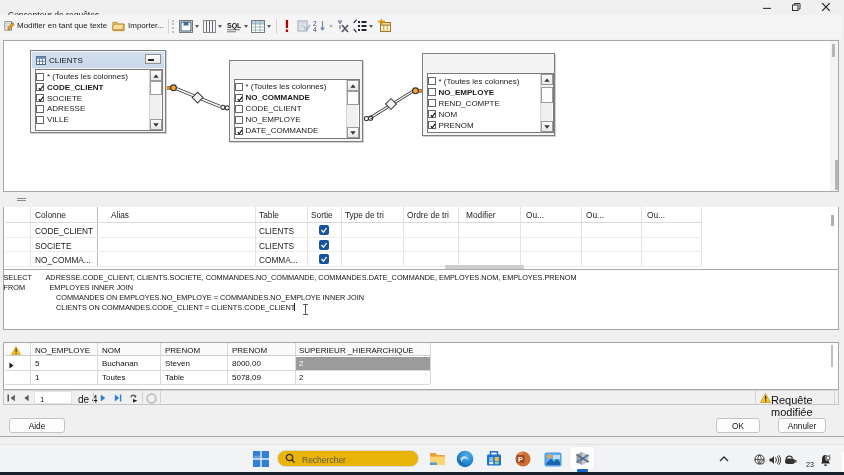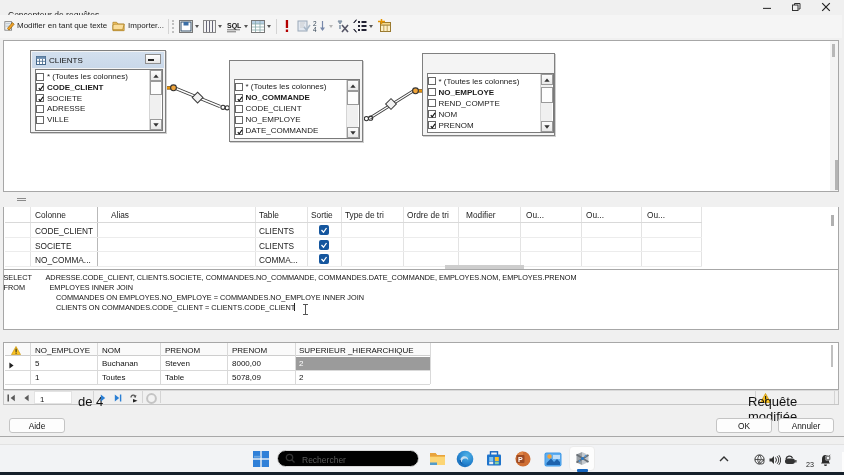--- a/index.html
+++ b/index.html
@@ -43,21 +43,21 @@
 #sqltext{position:absolute;left:3.5px;top:272.5px;font-size:7.3px;line-height:10px;color:#111;white-space:pre}
 
 .rline-v{position:absolute;width:1px;background:#d9d9d9}
 .rline-h{position:absolute;height:1px;background:#d9d9d9}
 .rcell{position:absolute;font-size:8px;color:#111;white-space:nowrap}
 
 .btn{position:absolute;background:#fdfdfd;border:1px solid #c4c4c4;border-radius:3px;font-size:8.3px;text-align:center;color:#111}
 
 #taskbar{position:absolute;left:0;top:444px;width:844px;height:28px;background:#f2f3f5;border-top:1px solid #e2e2e2}
 #bottomstrip{position:absolute;left:0;top:472px;width:844px;height:3px;background:#16202b}
-#searchpill{position:absolute;left:277px;top:450px;width:142px;height:17px;background:#000000;border:1px solid #d8d8d8;border-radius:9px}
+#searchpill{position:absolute;left:277px;top:450px;width:142px;height:17px;background:#eab308;border:1px solid #d8d8d8;border-radius:9px}
 #searchpill span{position:absolute;left:24px;top:4px;font-size:8.5px;color:#5a5a5a}
 </style></head><body>
 
 <div id="dlg"></div>
 <div id="title">Concepteur de requêtes</div>
 <svg class="abs" style="left:762px;top:2px" width="10" height="10" viewBox="0 0 10 10">
     <path d="M1 6.4h8" stroke="#333" stroke-width="1.1"></path>
   </svg>
 <svg class="abs" style="left:791px;top:2px" width="10" height="10" viewBox="0 0 10 10">
     <rect x="1.5" y="3" width="5.5" height="5.5" fill="none" stroke="#333" stroke-width="1"></rect>
@@ -386,21 +386,21 @@
 <div id="navbar"></div>
 
 <svg class="abs" style="left:7px;top:393.5px" width="9" height="8" viewBox="0 0 9 8">
     <path d="M1.2 0.5v7" stroke="#444" stroke-width="1.4"></path>
     <path d="M7.8 0.8 L3.6 4 L7.8 7.2 Z" fill="#5a5a5a"></path>
   </svg>
 <svg class="abs" style="left:23px;top:393.5px" width="7" height="8" viewBox="0 0 7 8">
     <path d="M5.6 0.8 L1.4 4 L5.6 7.2 Z" fill="#5a5a5a"></path>
   </svg>
 <div class="abs" style="left:34px;top:391px;width:38px;height:13px;background:#fff;border:1px solid #e3e3e3;font-size:7.8px;padding:2.5px 0 0 5px">1</div>
-<div class="abs" style="left:78px;top:393.5px;font-size:13px;color:#111">de 4</div>
+<div class="abs" style="left:78px;top:393.5px;font-size:10px;color:#111">de 4</div>
 <div class="vsep" style="left:93px;top:391px;height:12px"></div>
 <svg class="abs" style="left:100px;top:393.5px" width="6" height="8" viewBox="0 0 6 8">
     <path d="M0.8 0.5 L5.2 4 L0.8 7.5 Z" fill="#2a7fd4"></path>
   </svg>
 <svg class="abs" style="left:114px;top:393.5px" width="8" height="8" viewBox="0 0 8 8">
     <path d="M0.8 0.5 L5.2 4 L0.8 7.5 Z" fill="#2a7fd4"></path>
     <path d="M6.6 0.5v7" stroke="#2a7fd4" stroke-width="1.4"></path>
   </svg>
 <svg class="abs" style="left:129px;top:392.5px" width="10" height="10" viewBox="0 0 10 10">
     <path d="M2 4.5 C2 1.5 6 1.5 6.5 3.5" stroke="#555" stroke-width="1.2" fill="none"></path>
@@ -412,28 +412,28 @@
     <circle cx="5.5" cy="5.5" r="4.4" fill="#f2f2f2" stroke="#c4c4c4" stroke-width="2"></circle>
   </svg>
 <div class="vsep" style="left:160px;top:391px;height:12px"></div>
 
 <div class="vsep" style="left:755px;top:391px;height:13px"></div>
 <svg class="abs" style="left:760px;top:393px" width="11" height="10" viewBox="0 0 11 10">
     <path d="M5.5 0.5 L10.5 9.5 H0.5 Z" fill="#fbc423" stroke="#c79000" stroke-width="0.7"></path>
     <rect x="5" y="3" width="1.2" height="3.6" fill="#222"></rect>
     <rect x="5" y="7.3" width="1.2" height="1.3" fill="#222"></rect>
   </svg>
-<div class="abs" style="left:748px;top:394px;font-size:13px;color:#111">Requête modifiée</div>
+<div class="abs" style="left:771px;top:394px;font-size:11px;color:#111">Requête modifiée</div>
 <div class="vsep" style="left:834px;top:391px;height:13px"></div>
 
 <div class="abs" style="left:17px;top:198px;width:9px;height:3px;border-top:1px solid #8a8a8a;border-bottom:1px solid #8a8a8a"></div>
 
 <div class="btn" style="left:9px;top:417.5px;width:56px;height:15px;line-height:14px">Aide</div>
-<div class="btn" style="left:716px;top:417.5px;width:56px;height:15px;line-height:14px">OK</div>
-<div class="btn" style="left:778px;top:417.5px;width:56px;height:15px;line-height:14px">Annuler</div>
+<div class="btn" style="left:716px;top:417.5px;width:44px;height:15px;line-height:14px">OK</div>
+<div class="btn" style="left:778px;top:417.5px;width:48px;height:15px;line-height:14px">Annuler</div>
 
 <div id="taskbar"></div>
 <div id="bottomstrip"></div>
 
 <svg class="abs" style="left:253px;top:451px" width="16" height="16" viewBox="0 0 16 16">
   <rect x="0" y="0" width="7.3" height="7.3" fill="#3080d8"></rect>
   <rect x="8.7" y="0" width="7.3" height="7.3" fill="#3080d8"></rect>
   <rect x="0" y="8.7" width="7.3" height="7.3" fill="#3080d8"></rect>
   <rect x="8.7" y="8.7" width="7.3" height="7.3" fill="#3080d8"></rect>
   <rect x="1" y="4.8" width="6.3" height="1.8" fill="#6aa6e2"></rect>

